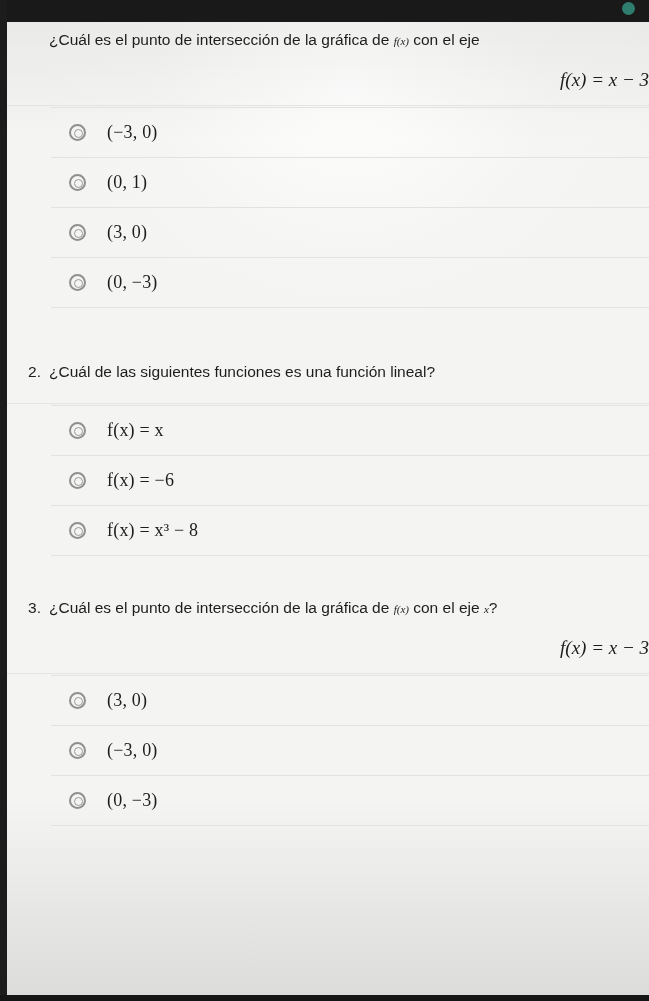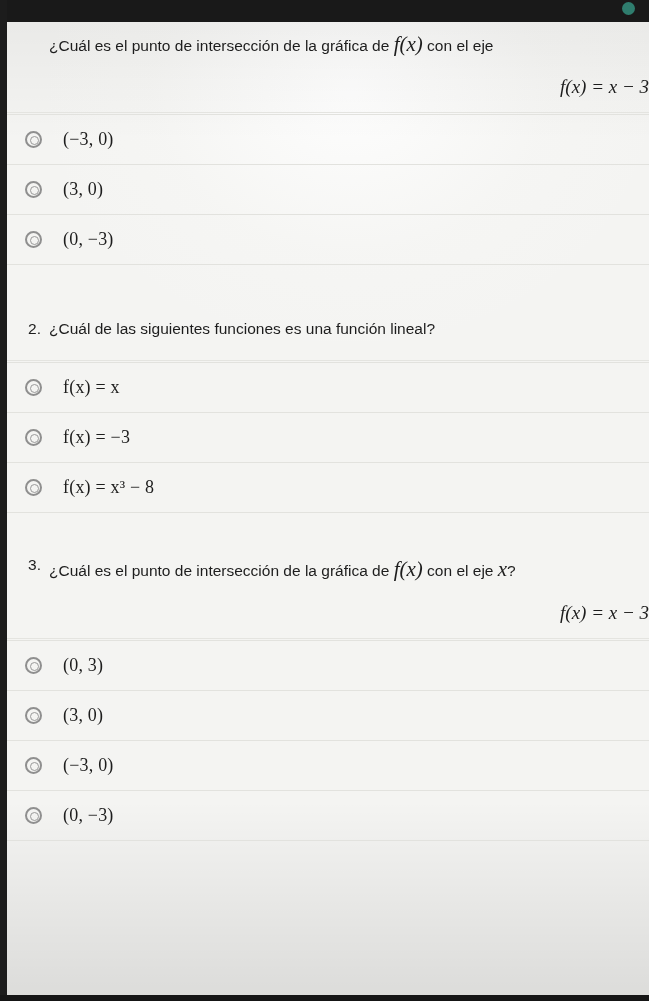--- a/index.html
+++ b/index.html
@@ -92,21 +92,21 @@
     text-align: right;
     padding-right: 8px;
     font-size: 15.5px;
   }
   .q-text {
     flex: 1 1 auto;
   }
   .mathvar {
     font-family: "Liberation Serif", serif;
     font-style: italic;
-    font-size: 21px;
+    font-size: 11px;
   }
   .formula {
     text-align: right;
     font-family: "Liberation Serif", serif;
     font-style: italic;
     font-size: 19px;
     padding: 12px 0 14px 0;
   }
 
   
@@ -115,20 +115,21 @@
   }
   .option {
     display: flex;
     align-items: center;
     border-top: 1px solid #e2e2de;
     border-bottom: 1px solid #e2e2de;
     padding: 9px 10px 9px 56px;
     min-height: 31px;
     background: transparent;
     margin-top: -1px;
+    margin-left: 44px;
   }
   .radio {
     position: absolute;
     margin-left: -38px;
     width: 17px;
     height: 17px;
     border-radius: 50%;
     border: 2px solid #8f8f8f;
     box-sizing: border-box;
     display: inline-block;
@@ -177,20 +178,24 @@
       </div>
       <div class="formula">f(x) = x − 3</div>
       <div class="rule"></div>
       <div class="options">
         <div class="option">
           <span class="radio"></span>
           <span class="option-label">(−3, 0)</span>
         </div>
         <div class="option">
           <span class="radio"></span>
+          <span class="option-label">(0, 1)</span>
+        </div>
+        <div class="option">
+          <span class="radio"></span>
           <span class="option-label">(3, 0)</span>
         </div>
         <div class="option">
           <span class="radio"></span>
           <span class="option-label">(0, −3)</span>
         </div>
       </div>
     </div>
 
     <div class="spacer-lg"></div>
@@ -202,45 +207,41 @@
       </div>
       <div class="spacer-sm"></div>
       <div class="rule"></div>
       <div class="options">
         <div class="option">
           <span class="radio"></span>
           <span class="option-label it">f(x) = x</span>
         </div>
         <div class="option">
           <span class="radio"></span>
-          <span class="option-label it">f(x) = −3</span>
+          <span class="option-label it">f(x) = −6</span>
         </div>
         <div class="option">
           <span class="radio"></span>
           <span class="option-label it">f(x) = x³ − 8</span>
         </div>
       </div>
     </div>
 
     <div class="spacer-md"></div>
 
     <div class="question">
       <div class="q-header">
         <span class="q-number">3.</span>
         <span class="q-text"><span>¿Cuál es el punto de intersección de la gráfica de </span><span class="mathvar">f(x)</span><span> con el eje </span><span class="mathvar">x</span><span>?</span></span>
       </div>
       <div class="formula">f(x) = x − 3</div>
       <div class="rule"></div>
       <div class="options">
         <div class="option">
           <span class="radio"></span>
-          <span class="option-label">(0, 3)</span>
-        </div>
-        <div class="option">
-          <span class="radio"></span>
           <span class="option-label">(3, 0)</span>
         </div>
         <div class="option">
           <span class="radio"></span>
           <span class="option-label">(−3, 0)</span>
         </div>
         <div class="option">
           <span class="radio"></span>
           <span class="option-label">(0, −3)</span>
         </div>

